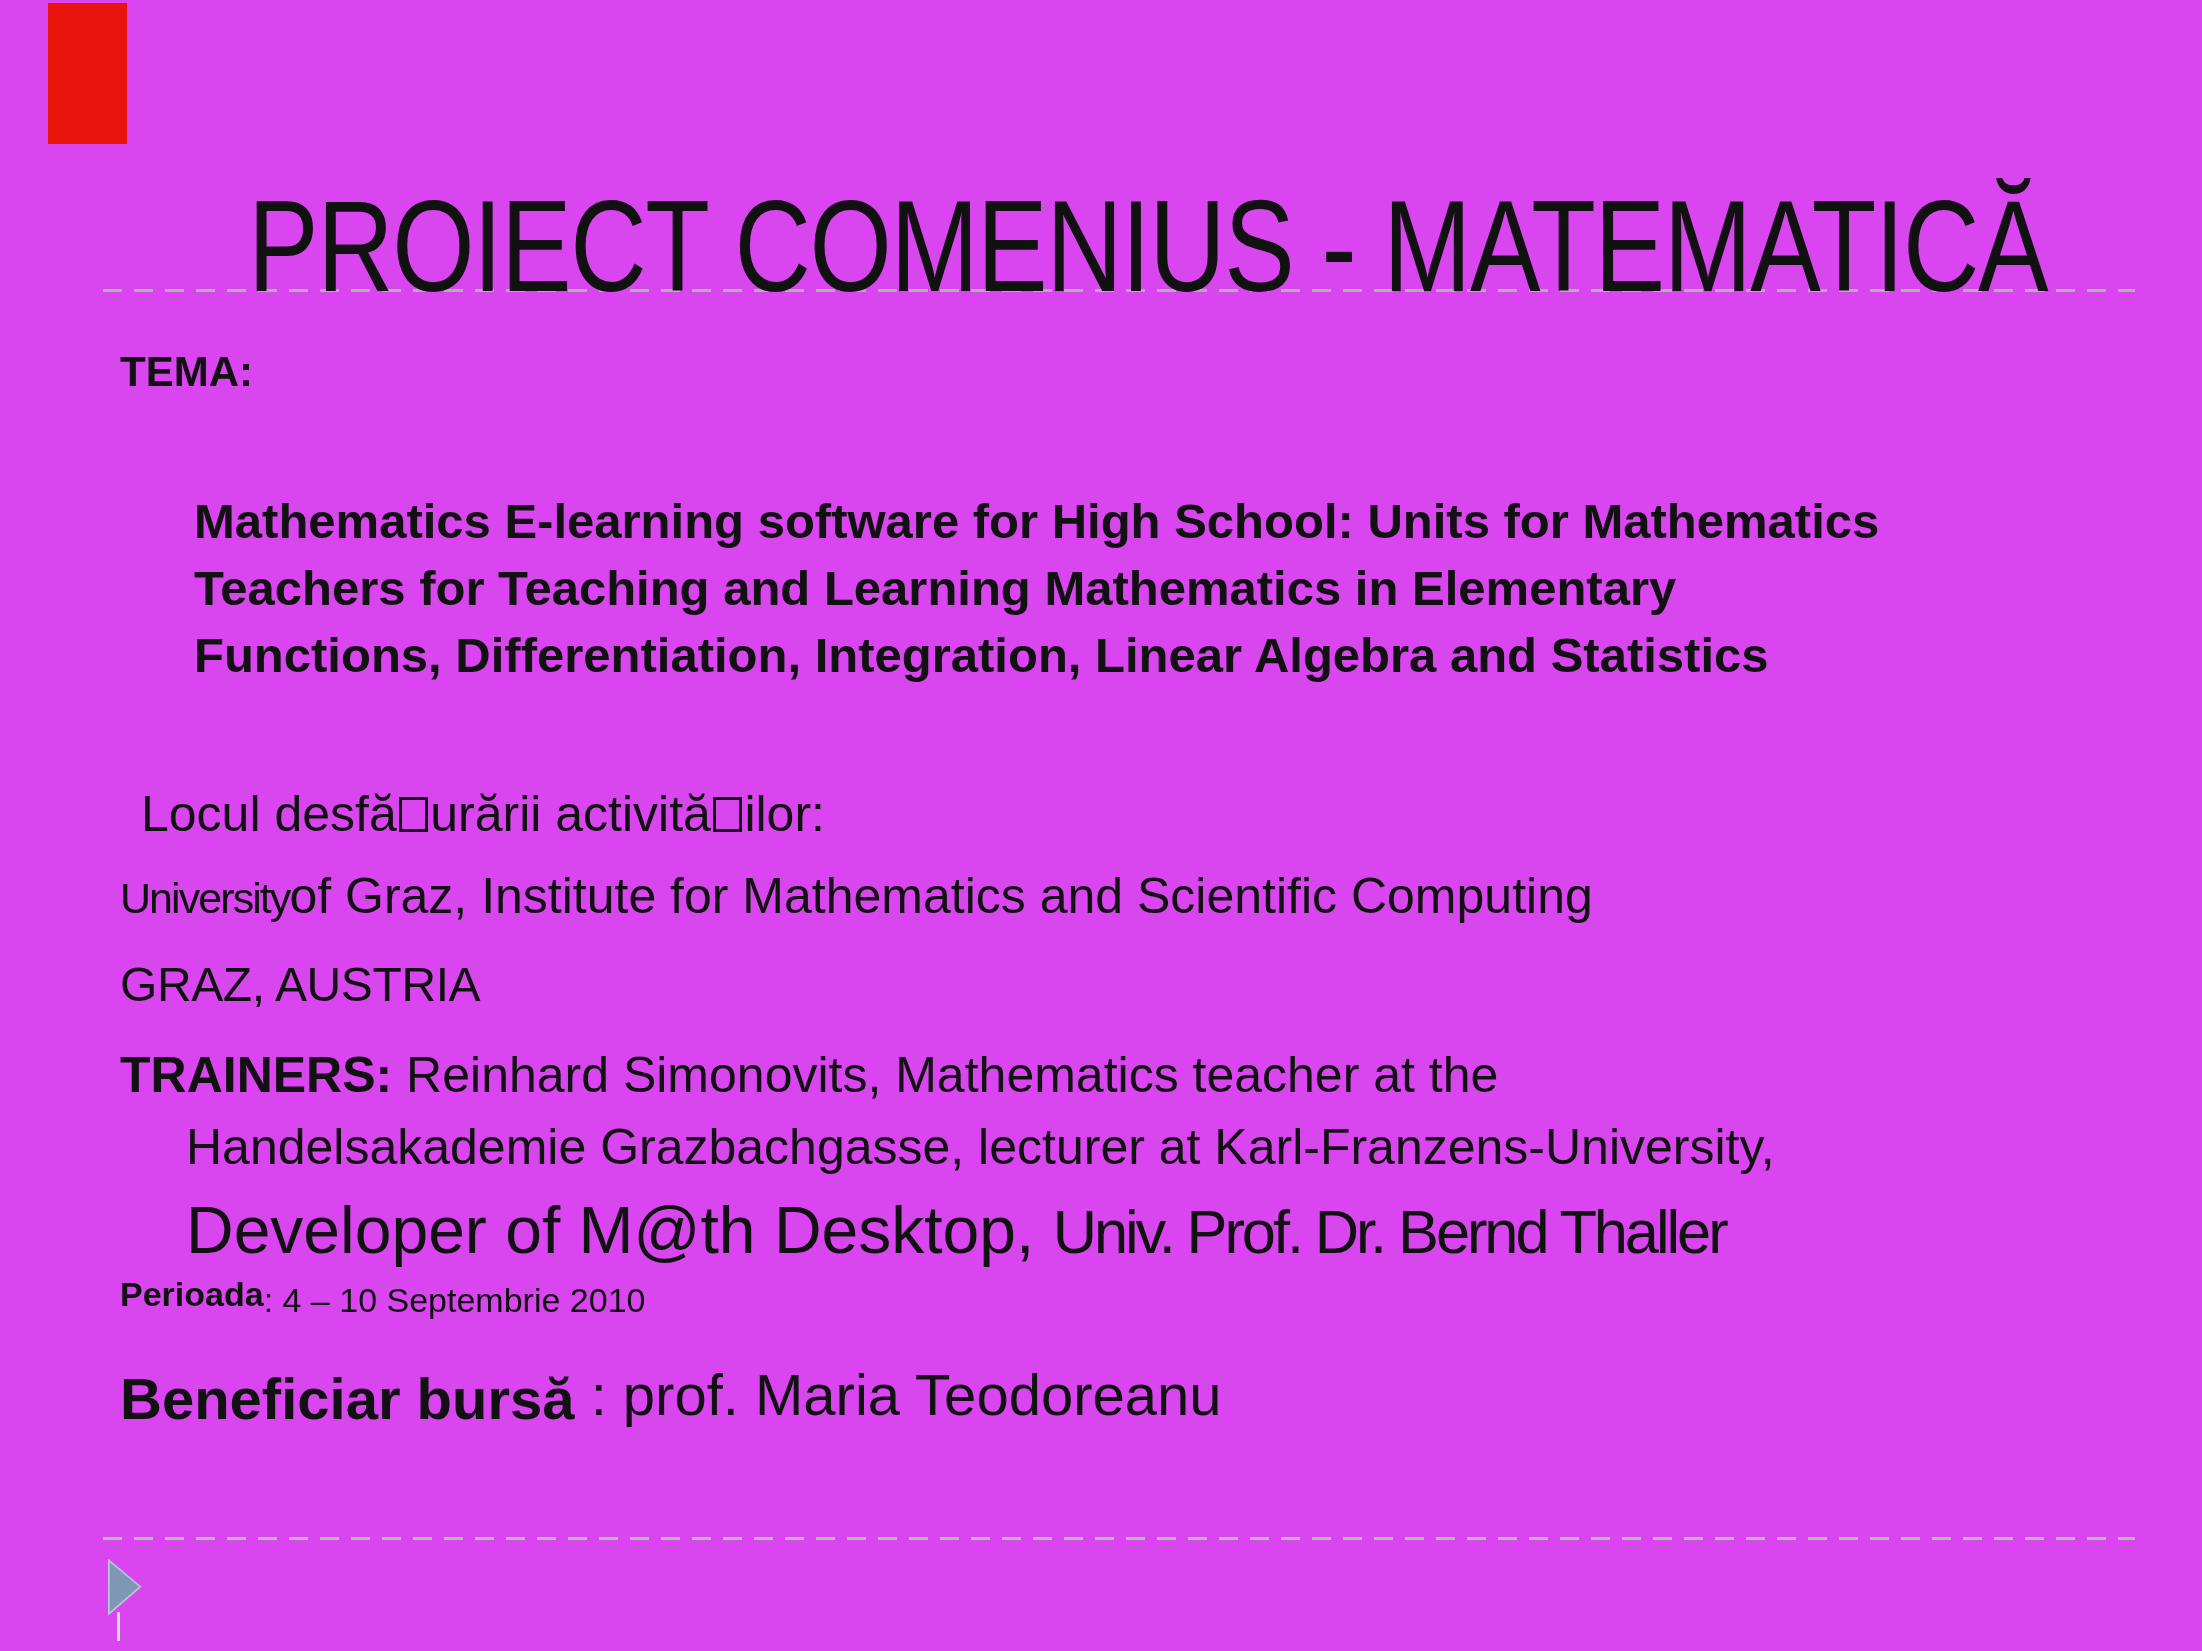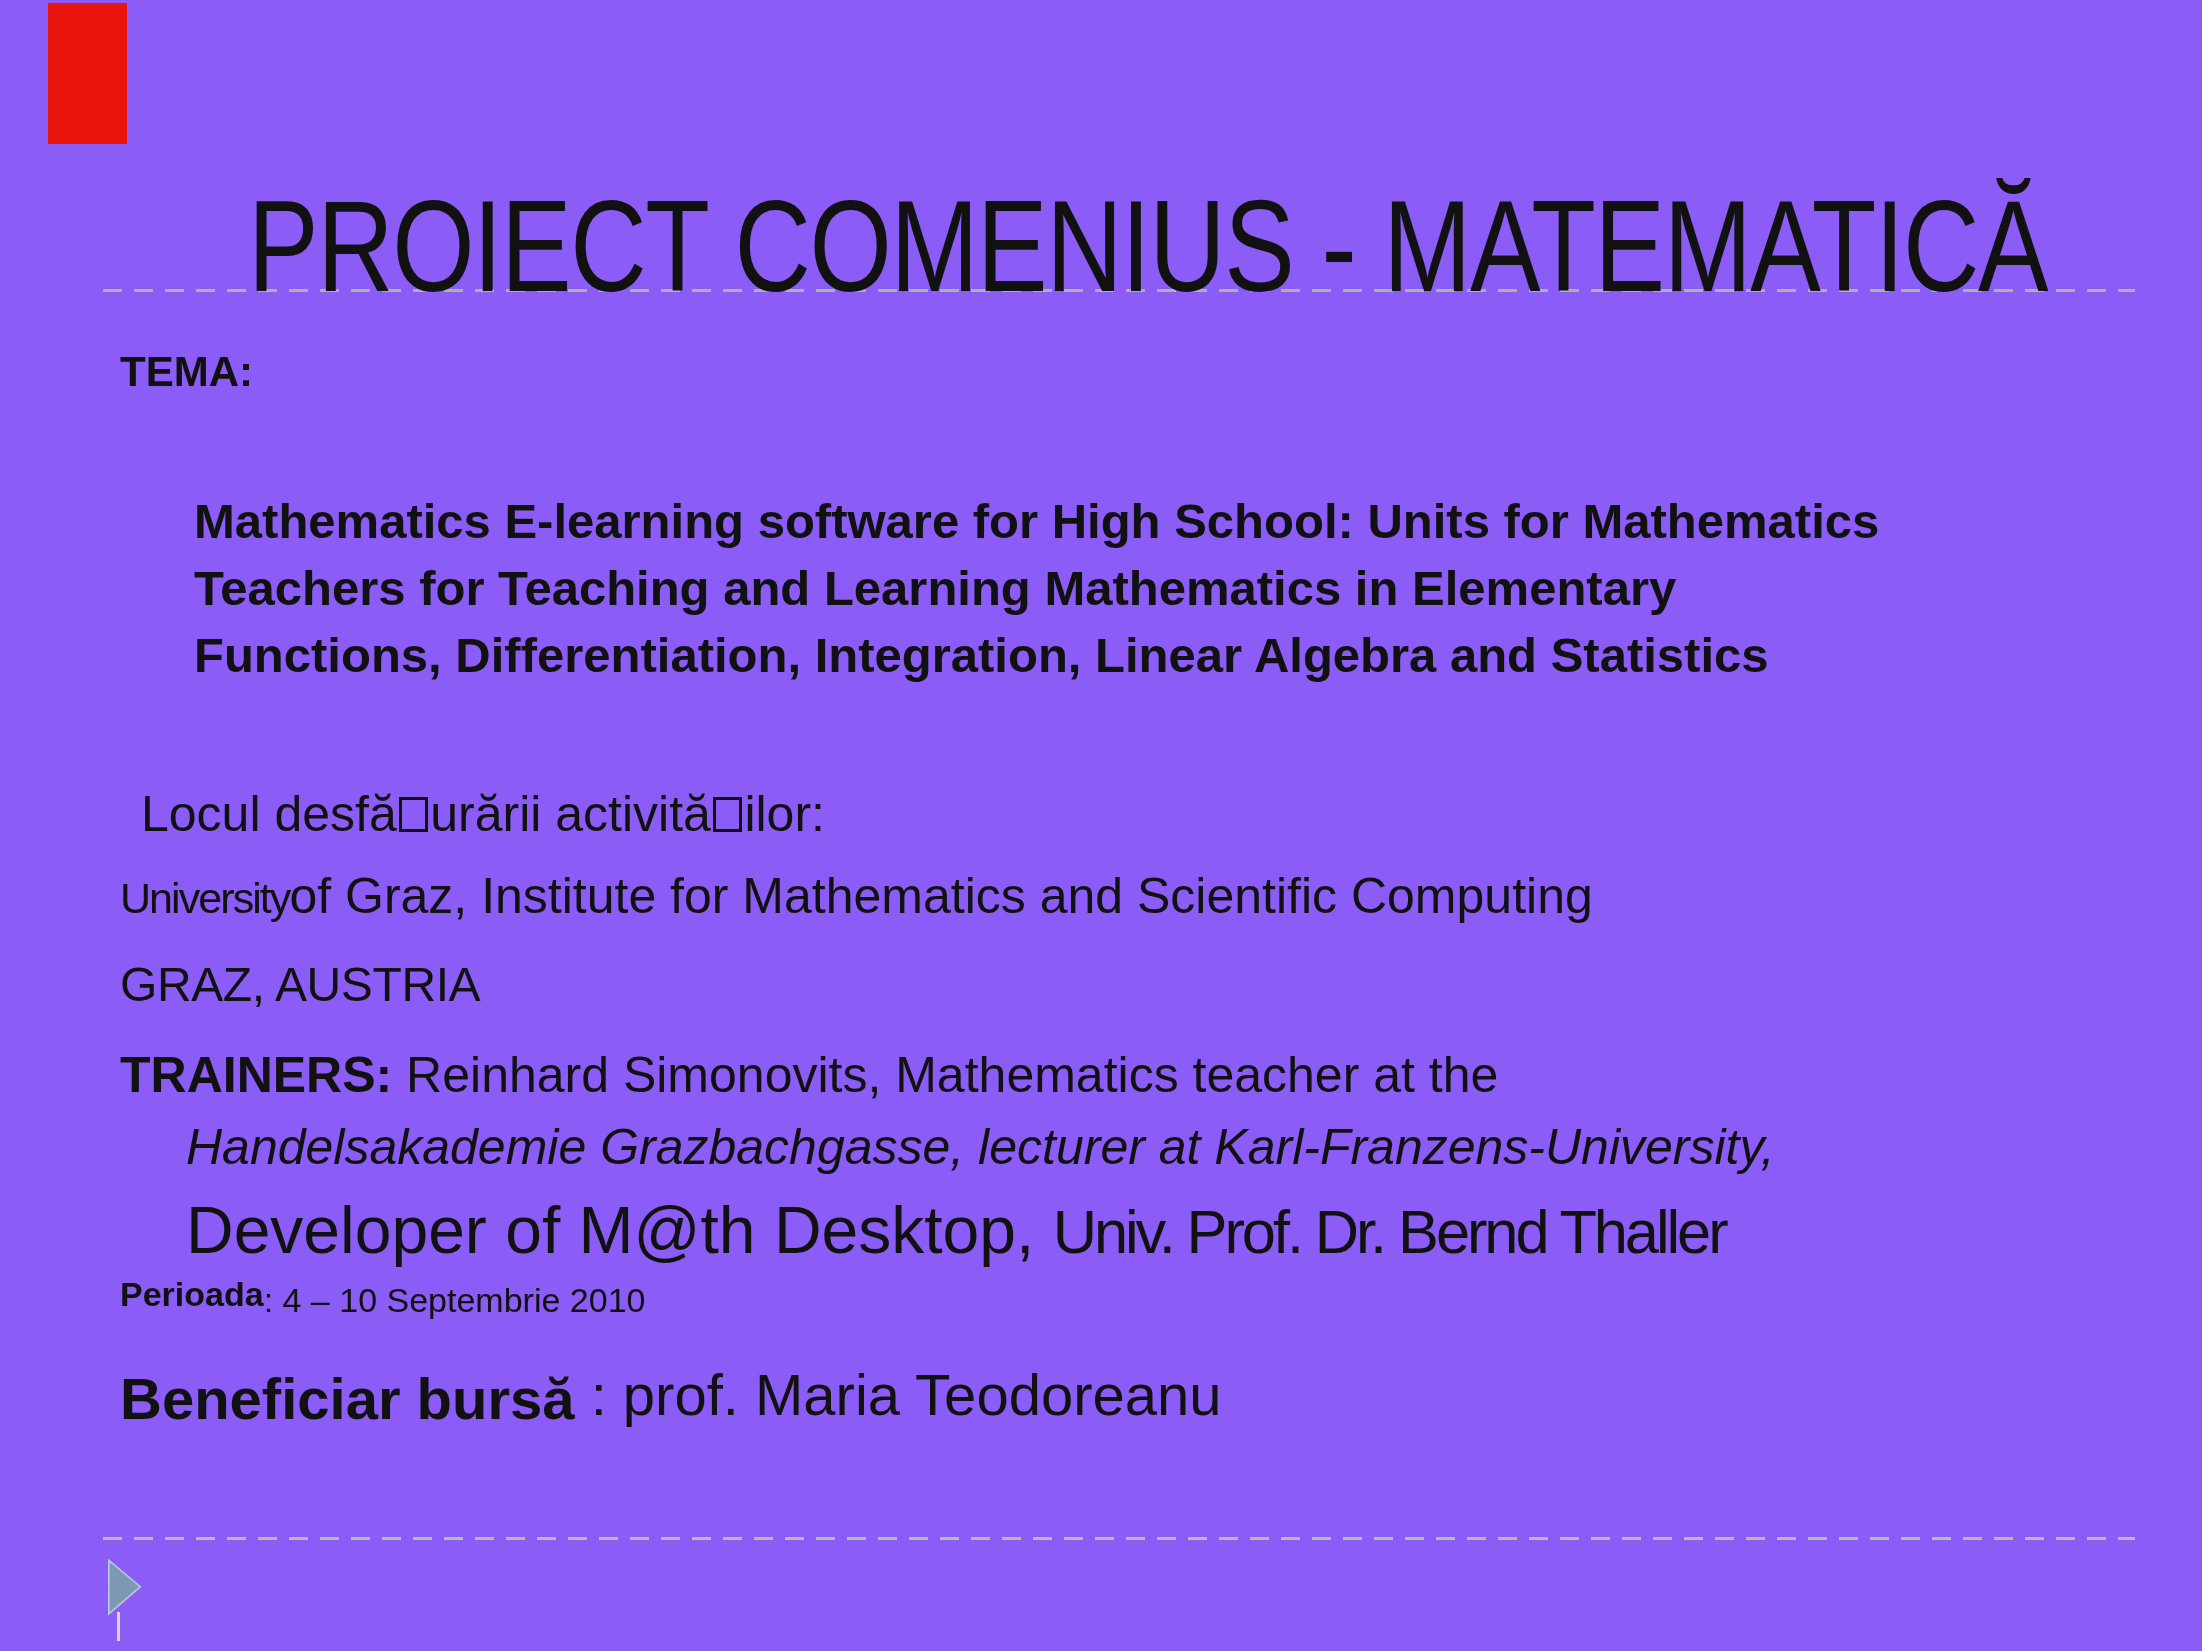--- a/index.html
+++ b/index.html
@@ -1,19 +1,19 @@
 <!DOCTYPE html>
 <html style="font-size:13.8px"><head>
 <meta charset="utf-8">
 <style>
   html,body{margin:0;padding:0;background:#ffffff;}
   .slide{
     position:relative;
     width:2203px;height:1652px;
-    background:#8b5cf6;
+    background:#d946ef;
     overflow:hidden;
     font-family:"Liberation Sans","DejaVu Sans",sans-serif;
     color:#111111;
   }
   .red-bar{
     position:absolute;left:48px;top:3.4px;width:79px;height:141px;
     background:#e9140c;
   }
   .dashed{
     position:absolute;left:103px;width:2032px;
@@ -29,21 +29,21 @@
     z-index:2;
   }
   .line{position:absolute;white-space:nowrap;z-index:2;}
   .b{font-weight:700;}
   .tema{left:120px;top:348px;font-size:42px;font-weight:700;}
   .para{left:186px;top:488px;font-size:49px;font-weight:700;line-height:67px;margin-left:8px;}
   .locul{left:120px;top:785px;font-size:50px;margin-left:21px;}
   .univ{left:120px;top:867px;font-size:50px;}
   .graz{left:120px;top:957px;font-size:48px;letter-spacing:-0.4px;}
   .trainers{left:120px;top:1046px;font-size:50px;}
-  .trainers2{left:186px;top:1118px;font-size:50px;font-style:italic;}
+  .trainers2{left:186px;top:1118px;font-size:50px;}
   .trainers3{left:186px;top:1192px;font-size:66px;}
   .perioada{left:120px;top:1275px;font-size:34px;}
   .beneficiar{left:120px;top:1365px;font-size:58px;}
   .cond-sm{font-size:0.86em;letter-spacing:-0.045em;}
   .cond{font-size:0.93em;letter-spacing:-0.05em;}
   .shift-down{position:relative;top:6px;font-weight:400;}
   .shift-up{position:relative;top:-4.3px;font-weight:400;}
   .glyph-box{
     display:inline-block;width:0.58em;height:0.70em;
     border:3.4px solid #111111;box-sizing:border-box;

